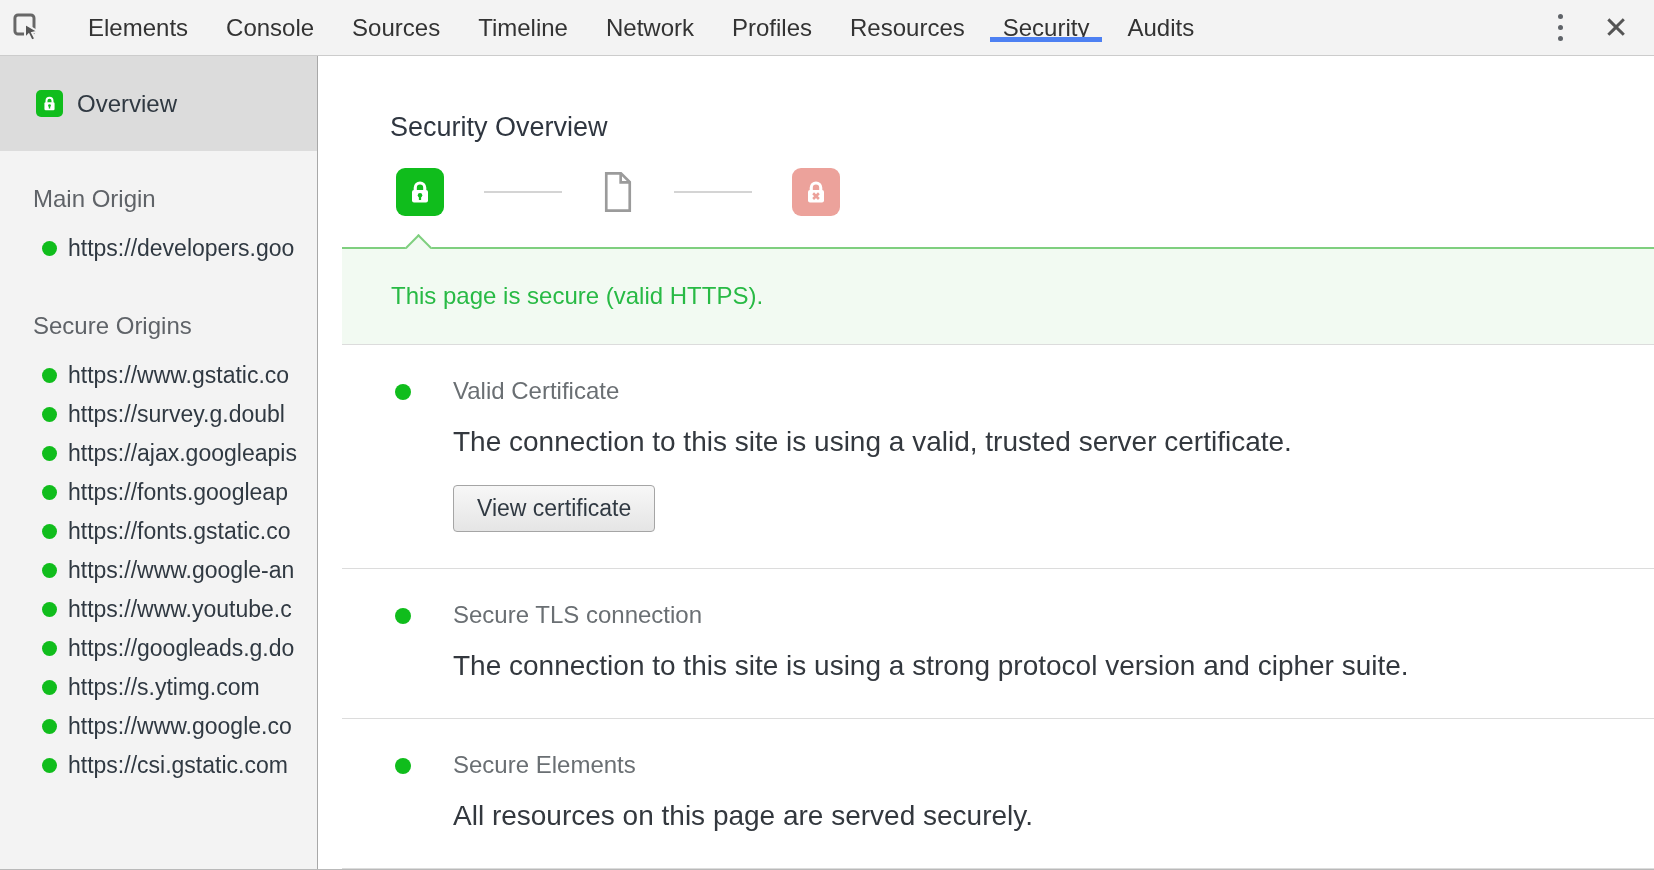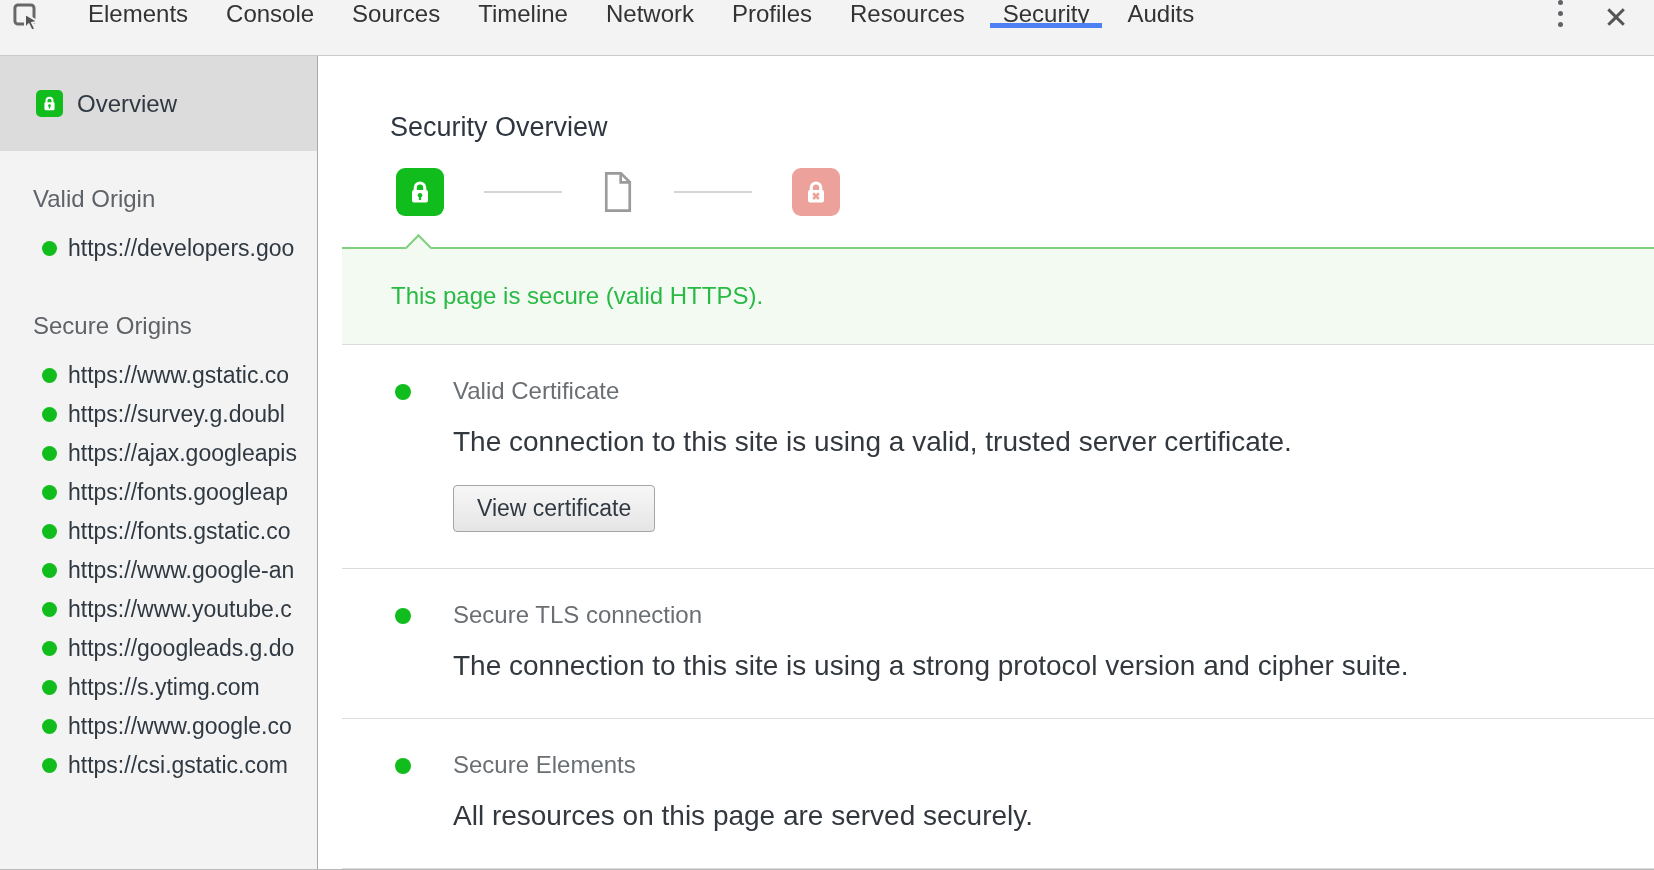--- a/index.html
+++ b/index.html
@@ -14,21 +14,21 @@
     --divider:#dcdcdc;
     --text-dark:#33383e;
     --text-gray:#666666;
   }
   *{margin:0;padding:0;box-sizing:border-box;}
   html,body{background:#fff;}
   body{font-family:"Liberation Sans","DejaVu Sans",sans-serif;}
   #app{width:1654px;height:870px;overflow:hidden;display:flex;flex-direction:column;background:#fff;border-bottom:1px solid #b9b9b9;}
 
   
-  .toolbar{height:56px;flex:0 0 56px;background:var(--toolbar-bg);border-bottom:1px solid #ccc;display:flex;align-items:flex-start;}
+  .toolbar{height:56px;flex:0 0 56px;background:var(--toolbar-bg);border-bottom:1px solid #ccc;display:flex;align-items:center;}
   .tool-btn{display:flex;align-items:center;justify-content:center;width:52px;cursor:pointer;}
   .vsep{width:1px;background:#ccc;margin:13px 6px;}
   .tabs{display:flex;align-items:stretch;margin-left:4px;}
   .tab{position:relative;display:flex;align-items:center;padding:0 19px;font-size:24px;color:#333;cursor:pointer;white-space:nowrap;}
   .tab.active::after{content:"";position:absolute;left:6px;right:6px;bottom:0;height:5px;background:var(--accent-blue);}
   .toolbar-spacer{flex:1;}
   .kebab{display:flex;flex-direction:column;justify-content:center;align-items:center;gap:6px;width:52px;cursor:pointer;}
   .kebab i{width:5px;height:5px;border-radius:50%;background:#5f6368;}
   .close-btn{display:flex;align-items:center;justify-content:center;width:60px;margin-right:8px;cursor:pointer;font-size:30px;color:#555;}
 
@@ -145,21 +145,21 @@
           <svg width="19" height="19" viewBox="0 0 24 24">
             <path d="M8.2 11 V8.6 a3.8 3.8 0 0 1 7.6 0 V11" fill="none" stroke="#fff" stroke-width="2.5"></path>
             <rect x="5.6" y="10.4" width="12.8" height="10" rx="1.6" fill="#fff"></rect>
             <circle cx="12" cy="14.6" r="1.8" fill="#10bd1c"></circle>
             <rect x="11.1" y="15.2" width="1.8" height="3.2" fill="#10bd1c"></rect>
           </svg>
         </span>
         <span class="side-selected-label">Overview</span>
       </div>
 
-      <div class="side-header">Valid Origin</div>
+      <div class="side-header">Main Origin</div>
       <div>
 
           <div class="origin">
             <span class="dot"></span>
             <span class="origin-url">https://developers.goo</span>
           </div>
         </div>
 
       <div class="side-header second">Secure Origins</div>
       <div>

